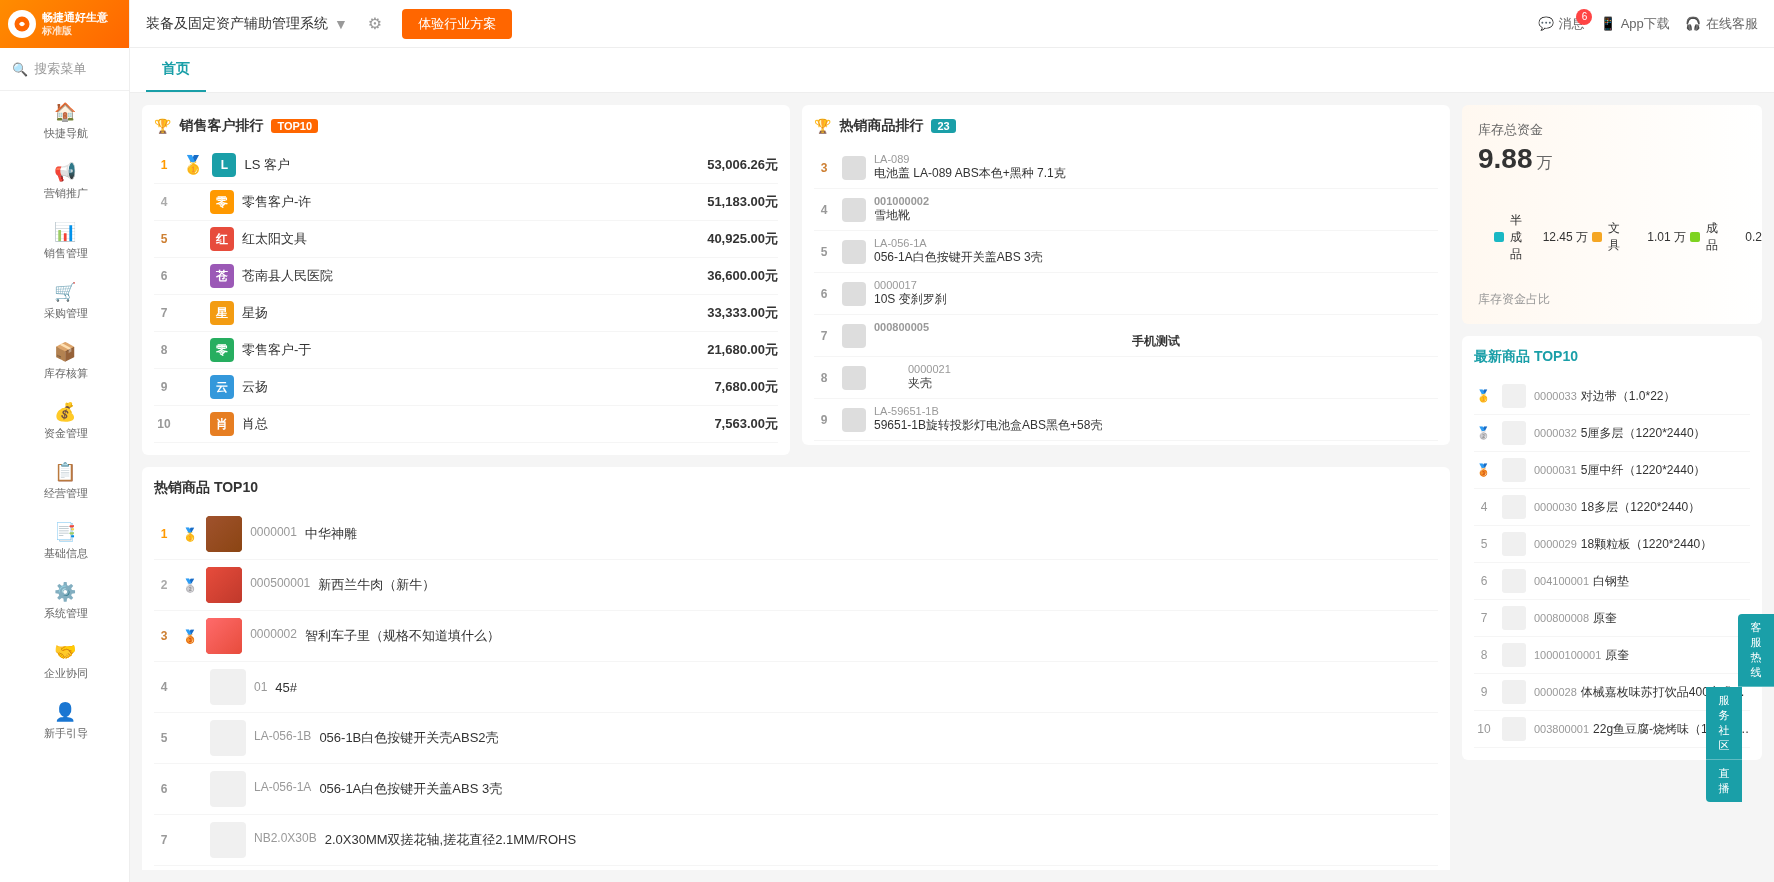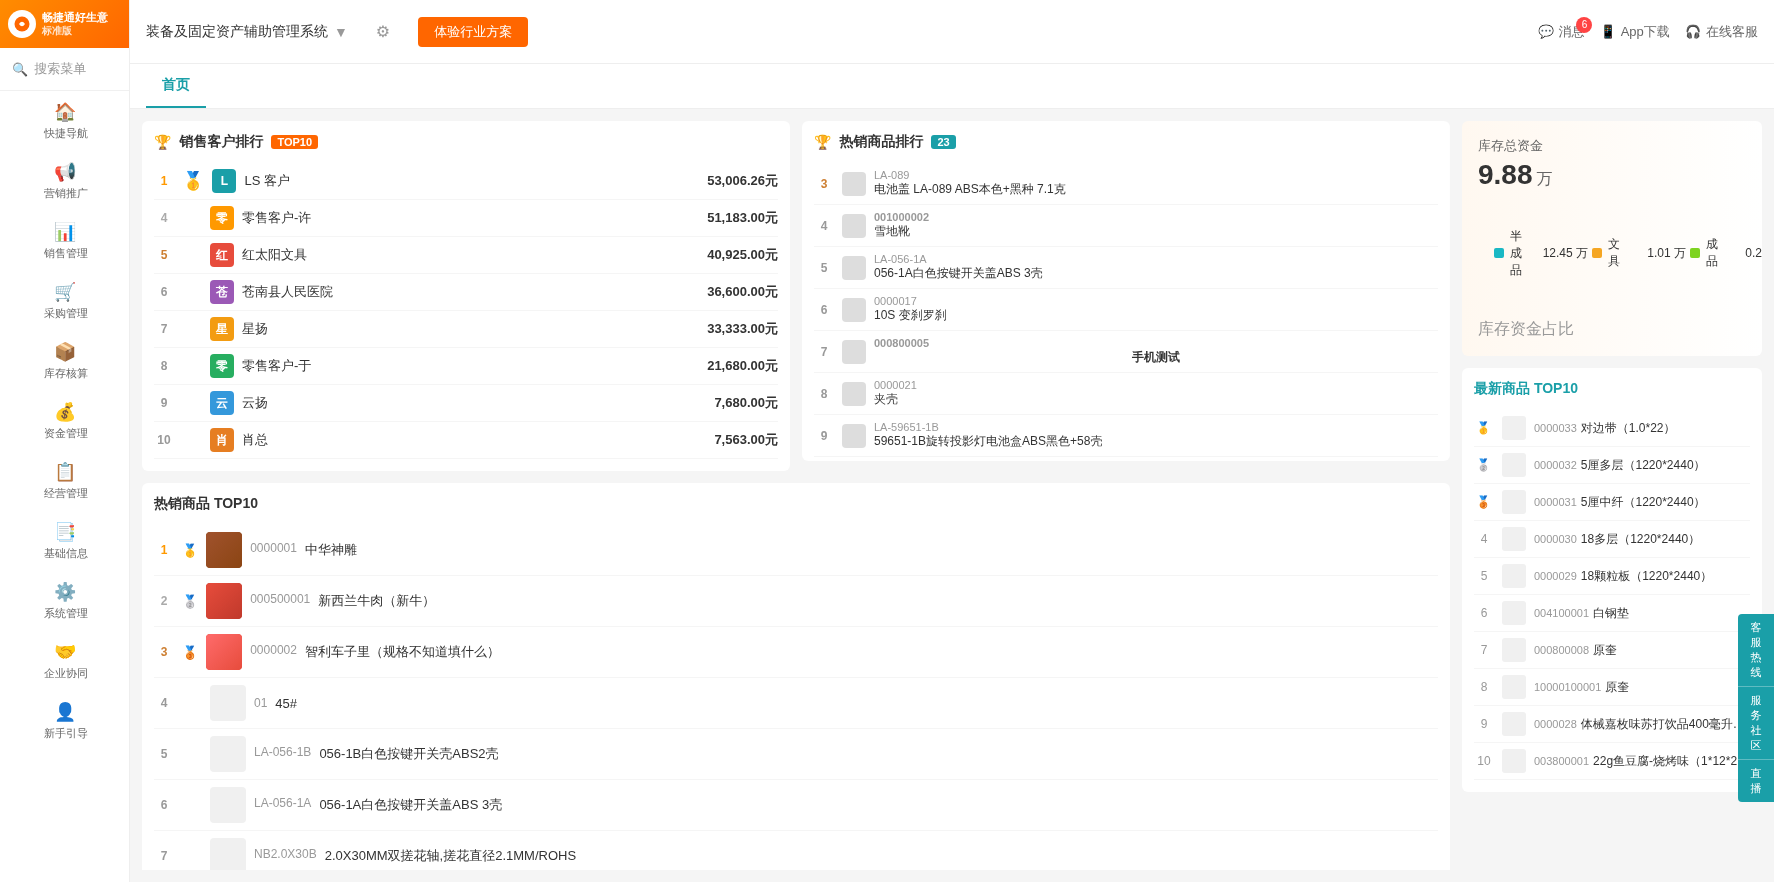--- a/index.html
+++ b/index.html
@@ -56,27 +56,27 @@
       border-left: 3px solid transparent;
     }
     .nav-item .nav-icon { font-size: 18px; margin-bottom: 3px; }
     .nav-item .nav-label { font-size: 11px; }
 
     
     .main { flex: 1; display: flex; flex-direction: column; overflow: hidden; }
 
     
     .header {
-      height: 64px;
+      height: 48px;
       background: #fff;
       display: flex;
       align-items: center;
       padding: 0 16px;
       border-bottom: 1px solid #eee;
-      gap: 28px;
+      gap: 20px;
     }
     .header-system-name {
       font-size: 14px; color: #333; display: flex; align-items: center; gap: 6px;
     }
     .header-gear { color: #999; cursor: pointer; font-size: 16px; }
     .header-trial-btn {
       background: #ff6600; color: #fff; border: none; padding: 6px 16px;
       border-radius: 4px; cursor: pointer; font-size: 13px;
     }
     .header-right {
@@ -380,21 +380,21 @@
               <span class="rank-num">7</span>
               <div class="icon-placeholder" style="background:#ddd;"></div>
               <div style="flex:1;min-width:0;font-weight:bold;">
                 <div style="font-size:11px;color:#999;">000800005</div>
                 <div style="font-size:12px;color:#333;text-align:center;">手机测试</div>
               </div>
             </div>
             <div class="rank-row">
               <span class="rank-num">8</span>
               <div class="icon-placeholder" style="background:#ddd;"></div>
-              <div style="flex:1;min-width:0;">
+              <div style="flex:1;min-width:0;margin-left:34px;">
                 <div style="font-size:11px;color:#999;">0000021</div>
                 <div style="font-size:12px;color:#333;">夹壳</div>
               </div>
             </div>
             <div class="rank-row">
               <span class="rank-num">9</span>
               <div class="icon-placeholder" style="background:#ddd;"></div>
               <div style="flex:1;min-width:0;">
                 <div style="font-size:11px;color:#999;">LA-59651-1B</div>
                 <div style="font-size:12px;color:#333;overflow:hidden;text-overflow:ellipsis;white-space:nowrap;">59651-1B旋转投影灯电池盒ABS黑色+58壳</div>
@@ -547,21 +547,21 @@
               <span>肉类</span>
               <span class="legend-value">-0.05 万</span>
             </div>
             <div class="legend-item">
               <span class="legend-dot" style="background:#2ecc71;"></span>
               <span>其他</span>
               <span class="legend-value">-3.86 万</span>
             </div>
           </div>
         </div>
-        <div style="font-size:16px;color:#999;margin-top:16px;">库存资金占比</div>
+        <div style="font-size:12px;color:#999;margin-top:4px;">库存资金占比</div>
       </div>
 
       <div class="card">
         <div class="card-title">
           <span style="color:#1a9fa8;font-weight:bold;">最新商品 TOP10</span>
         </div>
         <div>
           <div class="latest-product-row">
             <span class="lp-num" style="color:#ff9900;">🥇</span>
             <div class="lp-thumb"></div>
@@ -632,16 +632,16 @@
               <span class="lp-code">003800001</span>22g鱼豆腐-烧烤味（1*12*20）
             </div>
           </div>
         </div>
       </div>
     </div>
   </div>
 </div>
 
 <div class="float-service">
-  <div class="float-btn" style="border-radius:4px 0 0 0;">客服<br>热线</div>
+  <div class="float-btn" style="border-radius:4px 0 0 0;margin-left:32px;">客服<br>热线</div>
   <div class="float-btn">服务<br>社区</div>
   <div class="float-btn" style="border-radius:0 0 0 4px;">直播</div>
 </div>
 
 </body></html>

